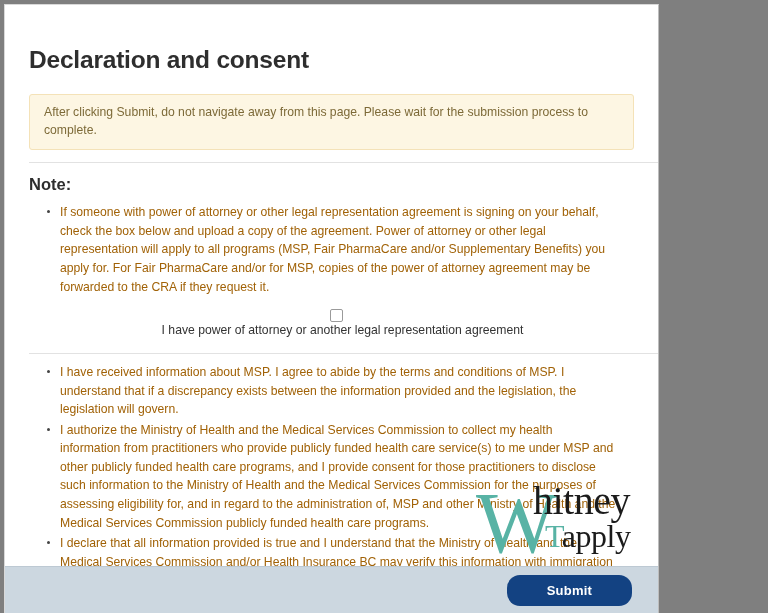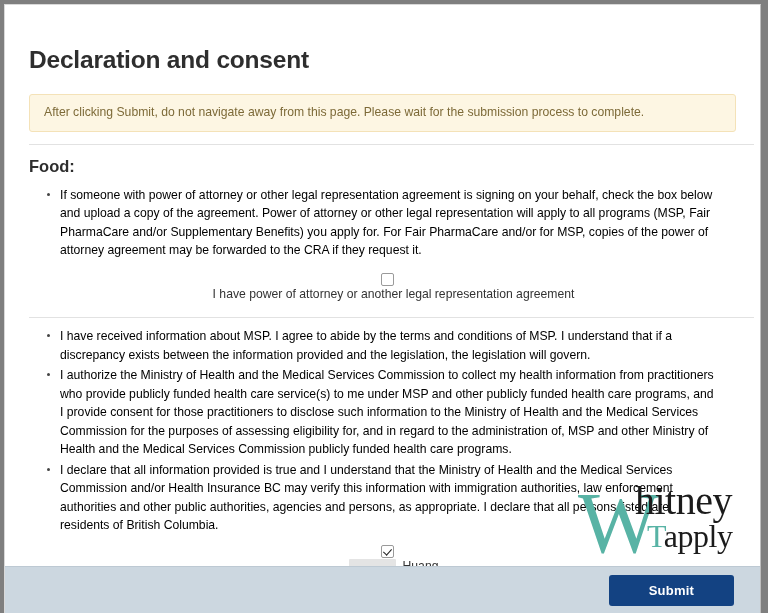--- a/index.html
+++ b/index.html
@@ -12,21 +12,21 @@
     overflow: hidden;
     background: #7f7f7f;
     font-family: "Liberation Sans", sans-serif;
     -webkit-font-smoothing: antialiased;
   }
 
   .page-frame {
     position: absolute;
     left: 4px;
     top: 4px;
-    width: 757px;
+    width: 655px;
     height: 609px;
     background: #ffffff;
     border-left: 1px solid #d9d9d9;
     border-top: 1px solid #d9d9d9;
     border-right: 1px solid #bdbdbd;
     box-sizing: border-box;
     overflow: hidden;
   }
 
   .content {
@@ -78,21 +78,21 @@
 
   ul.bullets {
     margin: 9px 0 0 0;
     padding-left: 31px;
     list-style: none;
   }
   ul.bullets > li {
     position: relative;
     font-size: 12.2px;
     line-height: 1.52;
-    color: #000000;
+    color: #a16207;
     margin-bottom: 2px;
     padding-right: 18px;
   }
   ul.bullets > li::before {
     content: "";
     position: absolute;
     left: -13px;
     top: 7px;
     width: 3px;
     height: 3px;
@@ -208,21 +208,21 @@
   }
   .submit-button {
     position: absolute;
     right: 26px;
     top: 8px;
     background: #134282;
     color: #ffffff;
     font-size: 13px;
     font-weight: bold;
     border: none;
-    border-radius: 3px;
+    border-radius: 13px;
     padding: 8px 40px;
     cursor: pointer;
     font-family: "Liberation Sans", sans-serif;
     letter-spacing: 0.2px;
   }
 </style>
 </head>
 <body>
 
 <div class="page-frame">
@@ -230,21 +230,21 @@
   <div class="content">
 
     <h1 class="page-title">Declaration and consent</h1>
 
     <div class="alert-warning">
       <span>After clicking Submit, do not navigate away from this page. Please wait for the submission process to complete.</span>
     </div>
 
     <div class="divider"></div>
 
-    <h2 class="section-heading">Food:</h2>
+    <h2 class="section-heading">Note:</h2>
 
     <ul class="bullets">
       <li>If someone with power of attorney or other legal representation agreement is signing on your behalf, check the box below and upload a copy of the agreement. Power of attorney or other legal representation will apply to all programs (MSP, Fair PharmaCare and/or Supplementary Benefits) you apply for. For Fair PharmaCare and/or for MSP, copies of the power of attorney agreement may be forwarded to the CRA if they request it.</li>
     </ul>
 
     <div class="checkbox-row">
       <span class="cbox"></span>
       <span class="cb-label">I have power of attorney or another legal representation agreement</span>
     </div>
 

